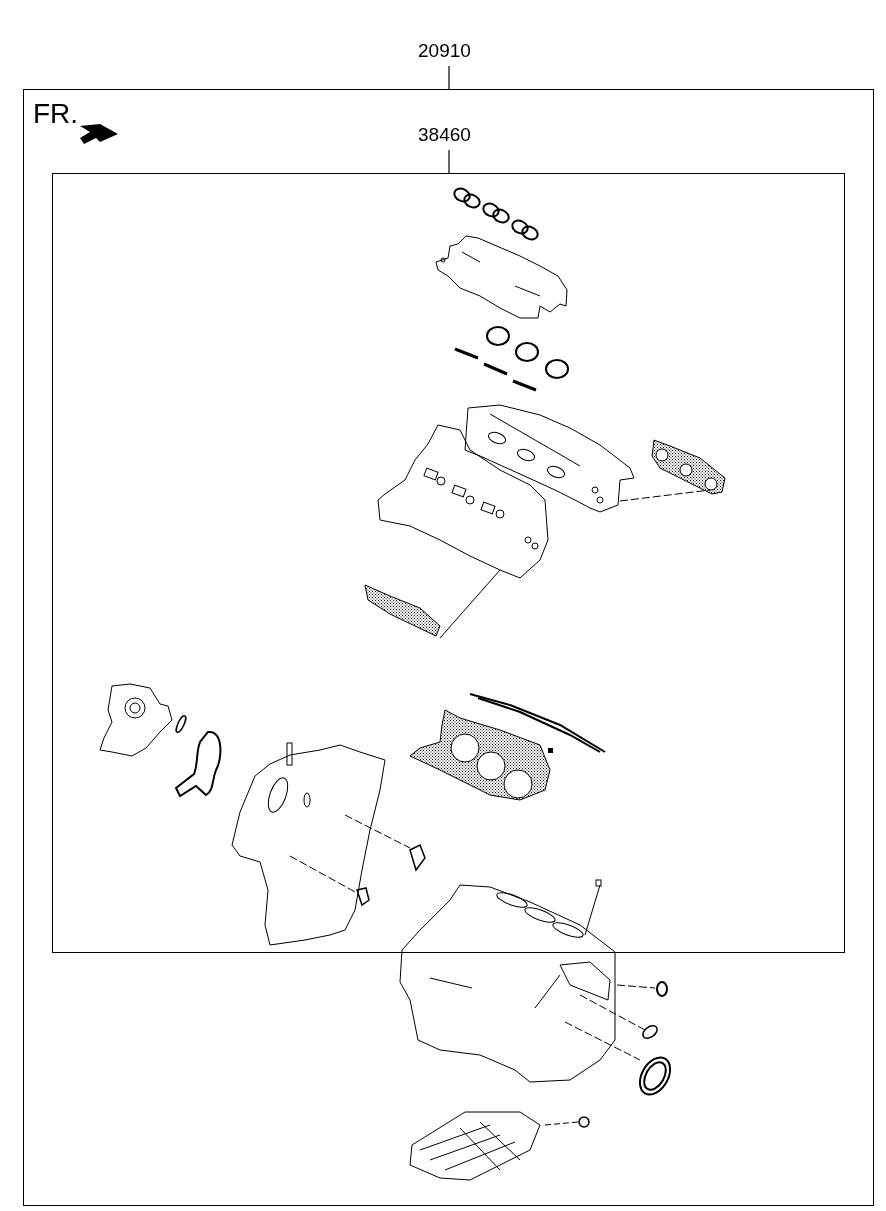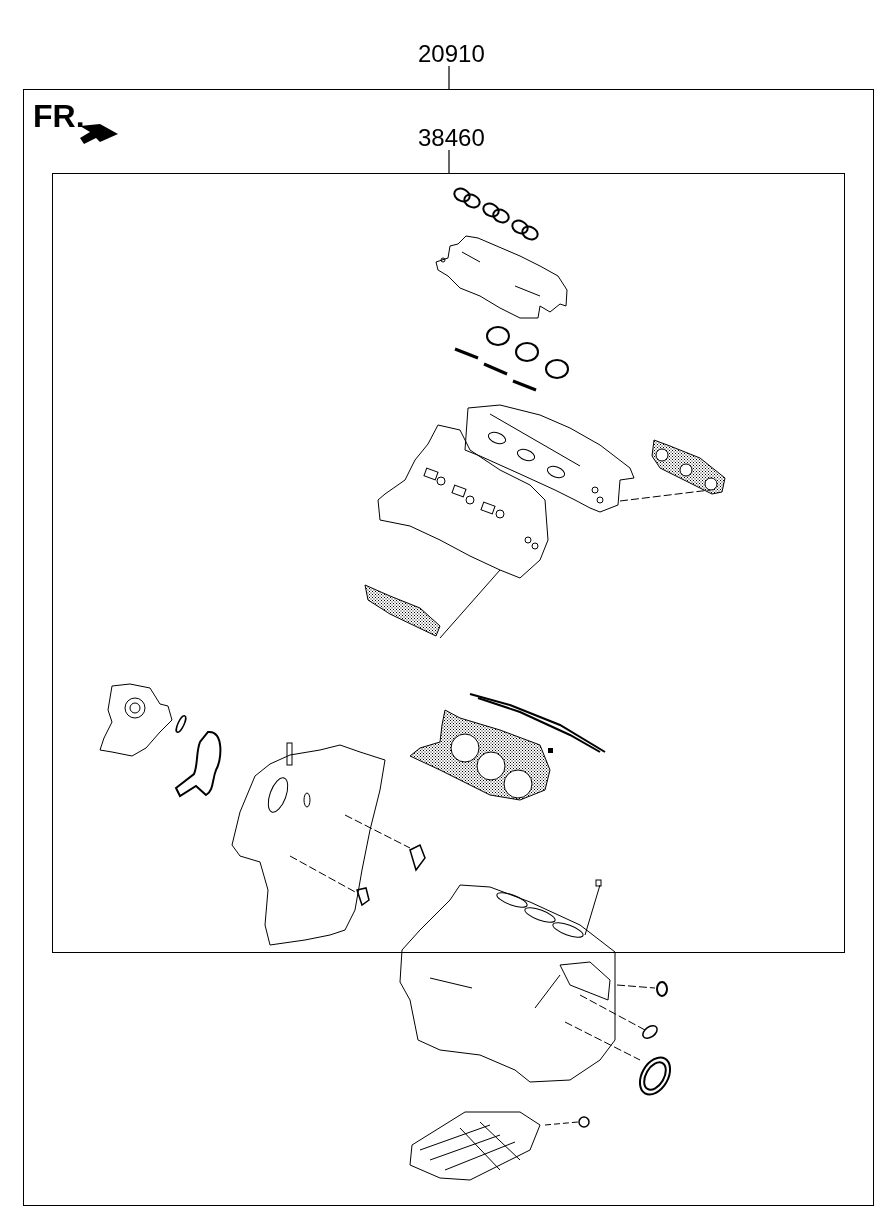--- a/index.html
+++ b/index.html
@@ -1,19 +1,19 @@
 <!DOCTYPE html>
 <html><head>
 <meta charset="utf-8">
 <style>
   html, body { margin:0; padding:0; background:#ffffff; }
   body { width:886px; height:1211px; position:relative; overflow:hidden; font-family:"Liberation Sans", sans-serif; color:#000; }
-  .label { position:absolute; font-size:24px; letter-spacing:0px; }
+  .label { position:absolute; font-size:19px; letter-spacing:0px; }
   .box { position:absolute; border:1.5px solid #000; box-sizing:border-box; }
-  .fr { position:absolute; font-size:32px; font-weight:bold; }
+  .fr { position:absolute; font-size:28px; font-weight:normal; }
   svg.art { position:absolute; left:0; top:0; }
 </style>
 </head>
 <body>
 
 <div class="label" style="left:418px; top:40px;">20910</div>
 <div class="box" style="left:23px; top:89px; width:851px; height:1117px;"></div>
 
 <div class="fr" style="left:33px; top:98px;">FR.</div>
 

